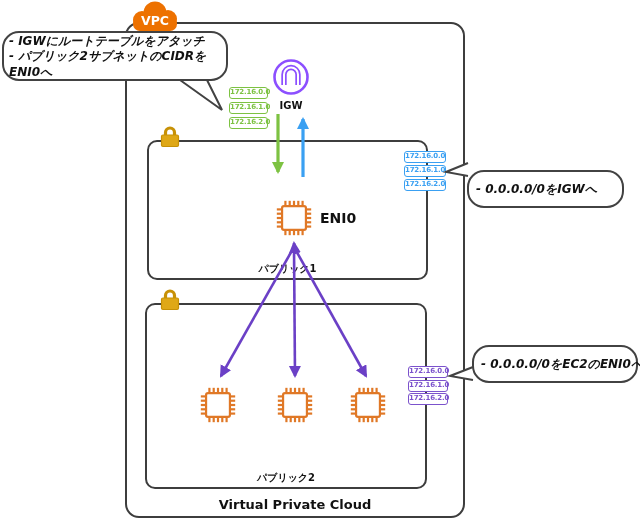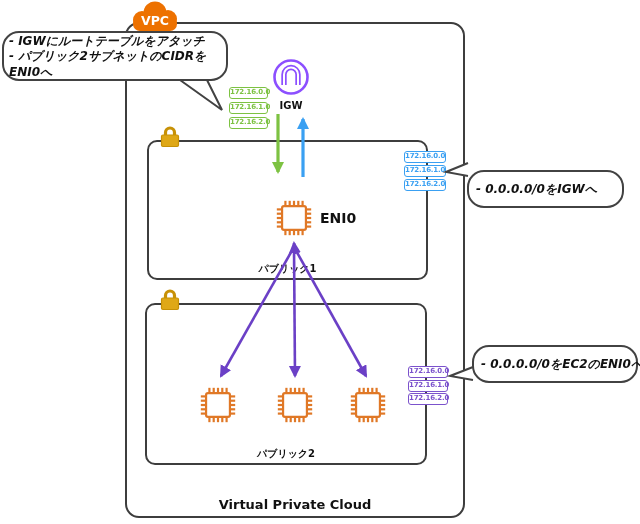--- a/index.html
+++ b/index.html
@@ -10,21 +10,21 @@
   .abs{position:absolute;}
   
   .vpc-box{
     left:125px;top:22px;width:340px;height:496px;
     border:2px solid #3d3d3d;border-radius:14px;box-sizing:border-box;z-index:1;
   }
   .subnet-box{
     border:2px solid #3d3d3d;border-radius:10px;box-sizing:border-box;background:#fff;z-index:2;
   }
   .subnet1{left:147px;top:140px;width:281px;height:140px;}
-  .subnet2{left:145px;top:303px;width:282px;height:162px;}
+  .subnet2{left:145px;top:303px;width:282px;height:186px;}
   .box-label{
     position:absolute;left:0;right:0;bottom:2px;text-align:center;
     font-weight:bold;font-size:10px;color:#111;
   }
   .vpc-label{bottom:4px;font-size:13px;}
   
   .svg-layer{left:0;top:0;width:640px;height:524px;pointer-events:none;}
   .z3{z-index:3;} .z4{z-index:4;} .z6{z-index:6;}
   
   .icon{pointer-events:none;}

